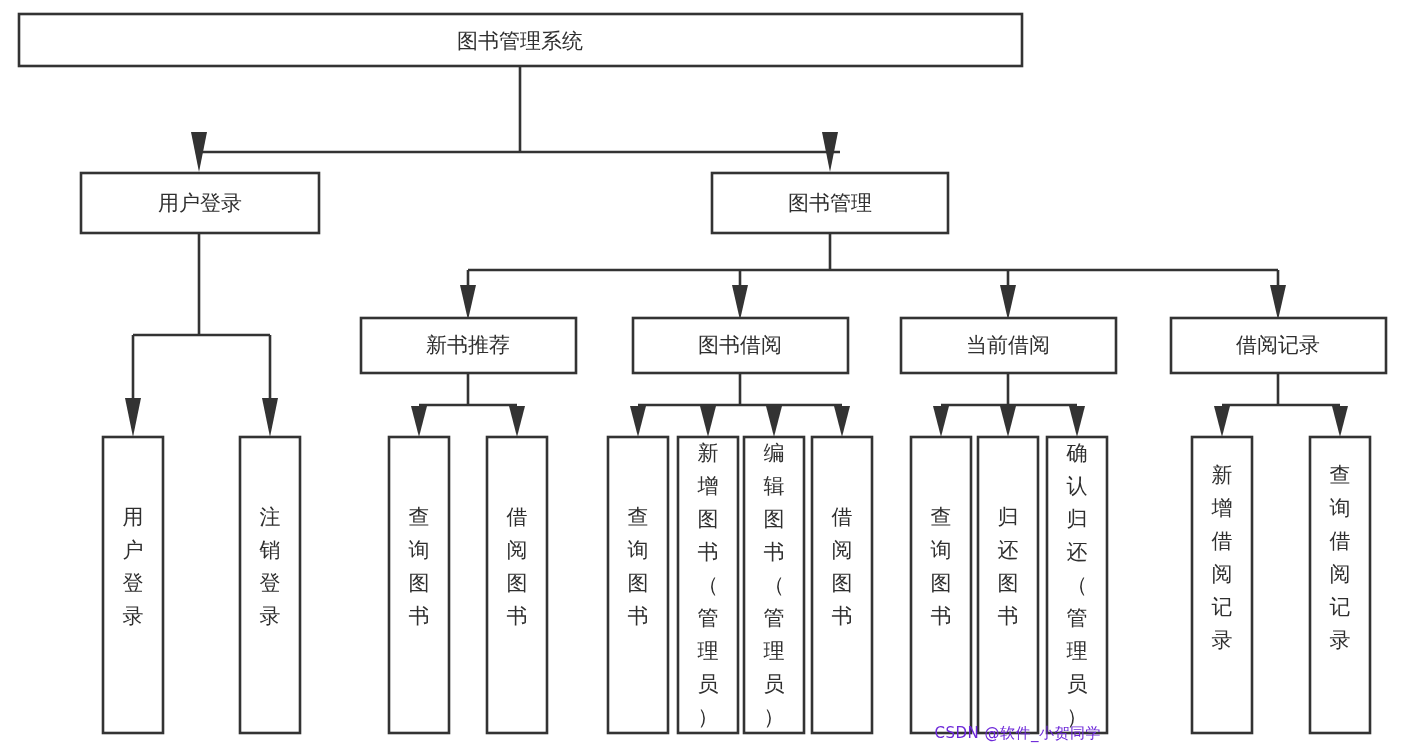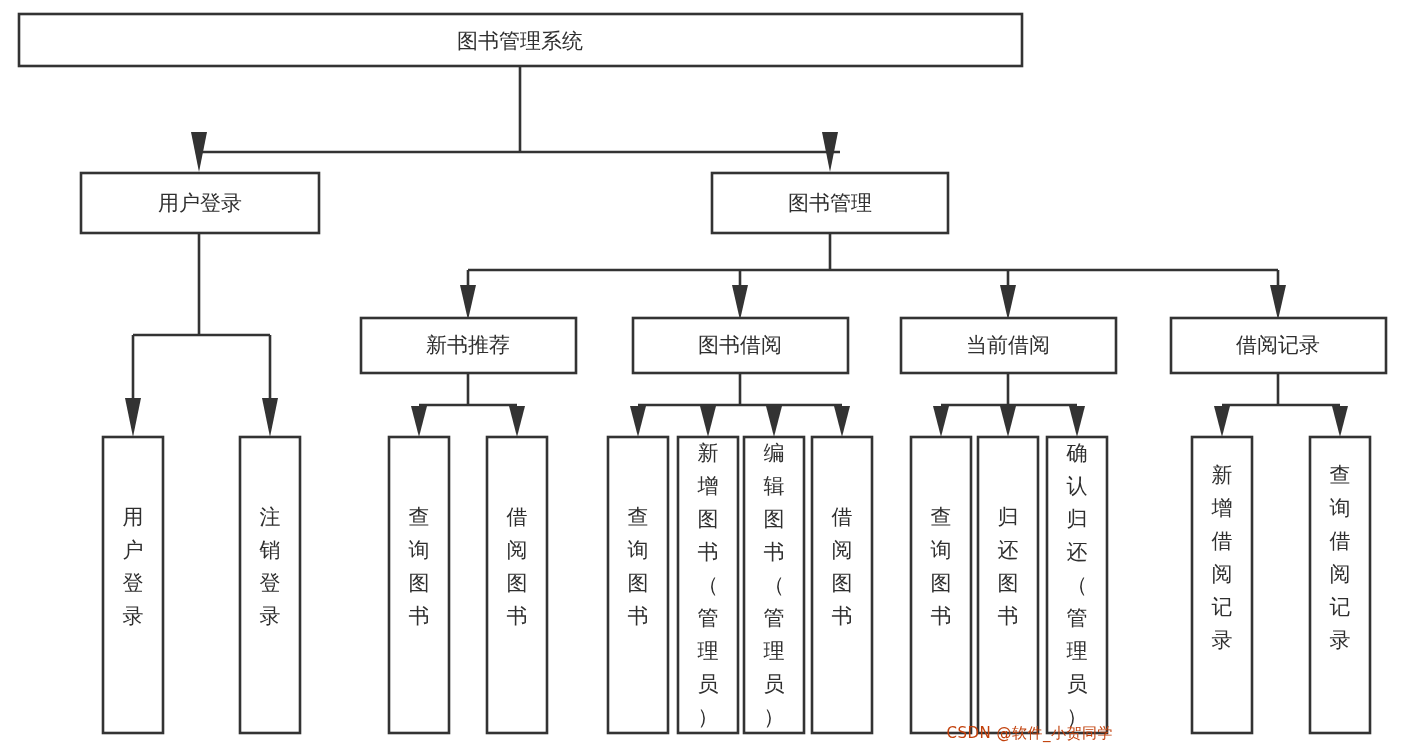--- a/index.html
+++ b/index.html
@@ -47,24 +47,24 @@
     dominant-baseline: middle;
   }
   .node-label-v {
     fill: #2f2f2f;
     font-size: 21px;
     font-family: "DejaVu Sans", "Liberation Sans", sans-serif;
     text-anchor: middle;
   }
   .watermark {
     position: absolute;
-    right: 12px;
+    right: 24px;
     bottom: 4px;
     font-size: 15px;
-    color: #c2410c;
+    color: #6d28d9;
     font-family: "DejaVu Sans", "Liberation Sans", sans-serif;
     letter-spacing: 0.5px;
     white-space: nowrap;
     user-select: none;
   }
 </style>
 </head>
 <body>
 
 <div id="diagram-root">

